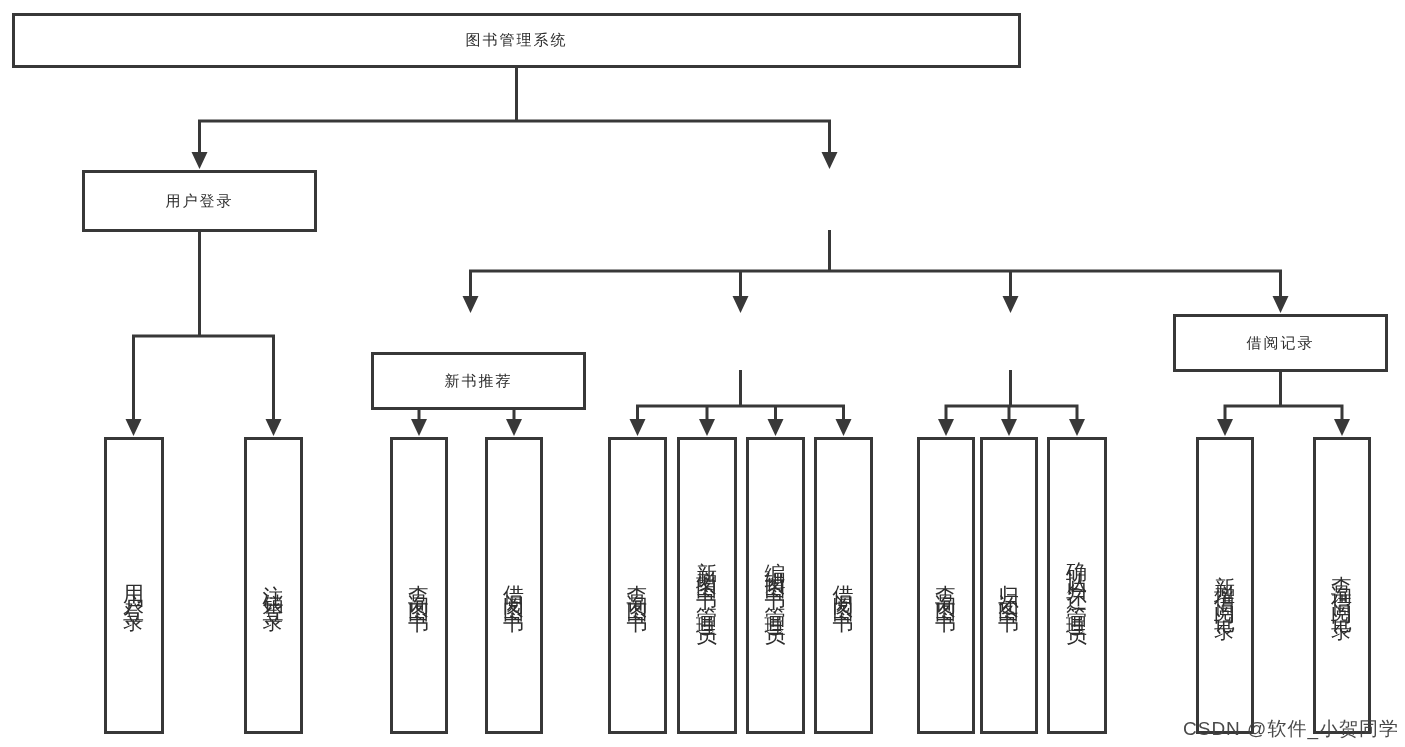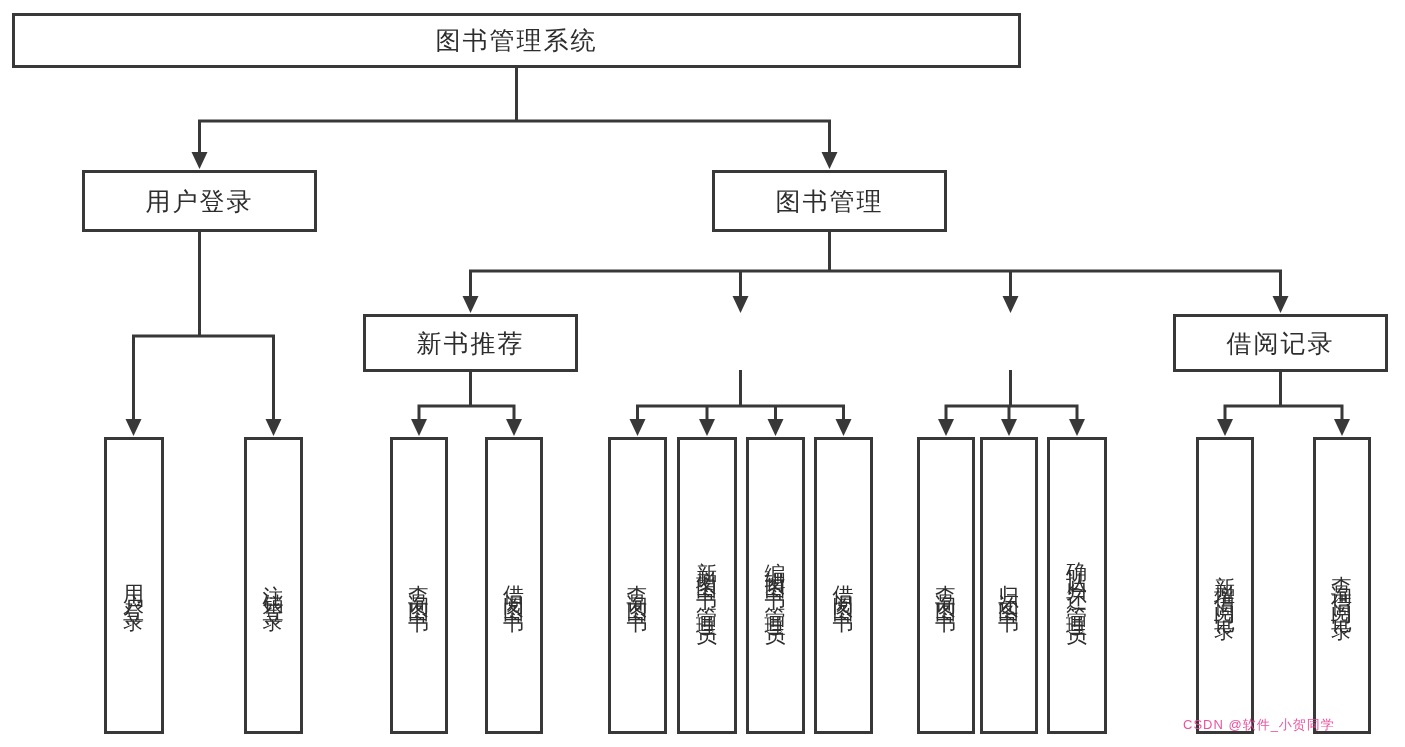--- a/index.html
+++ b/index.html
@@ -12,43 +12,43 @@
   }
   #connectors{position:absolute;left:0;top:0;z-index:1;}
   .cline{stroke:#383838;stroke-width:3;fill:none;}
   .ahead{fill:#383838;stroke:none;}
   .node{
     position:absolute;box-sizing:border-box;
     border:3px solid #383838;background:#ffffff;
     display:flex;align-items:center;justify-content:center;
     z-index:2;color:#2d2d2d;
   }
-  .hbox{font-size:25px;letter-spacing:2px;align-items:center;}
+  .hbox{font-size:15px;letter-spacing:2px;align-items:center;}
   .leaf{top:437px;height:297px;}
   .vtext{
     writing-mode:vertical-rl;text-orientation:mixed;
     font-size:21px;line-height:1;letter-spacing:9px;
     color:#2d2d2d;white-space:nowrap;
   }
   
   .n-root{left:12px;top:13px;width:1009px;height:55px;}
   .n-login{left:82px;top:170px;width:235px;height:62px;}
   .n-mgmt{left:712px;top:170px;width:235px;height:62px;}
   .n-l3{top:314px;height:58px;width:215px;}
-  .n-nb{left:363px;} .n-bb{left:633px;} .n-cb{left:903px;} .n-br{left:1173px;}
+  .n-nb{left:371px;margin-top:38px;} .n-bb{left:633px;} .n-cb{left:903px;} .n-br{left:1173px;}
   .n-a1{left:104px;width:60px;} .n-a2{left:244px;width:59px;}
   .n-b1{left:390px;width:58px;} .n-b2{left:485px;width:58px;}
   .n-c1{left:608px;width:59px;} .n-c2{left:677px;width:60px;}
   .n-c3{left:746px;width:59px;} .n-c4{left:814px;width:59px;}
   .n-d1{left:917px;width:58px;} .n-d2{left:980px;width:58px;}
   .n-d3{left:1047px;width:60px;}
   .n-e1{left:1196px;width:58px;} .n-e2{left:1313px;width:58px;}
   .watermark{
     position:absolute;left:1183px;top:716px;z-index:3;
-    font-size:13px;letter-spacing:1px;color:#ec4899;opacity:.95;
+    font-size:19px;letter-spacing:1px;color:#404040;opacity:.95;
   }
 </style>
 </head>
 <body>
 
 <div id="canvas">
 
   <svg id="connectors" width="1405" height="747" viewBox="0 0 1405 747">
     <g>
       <path class="cline" d="M516.5 66 V121 M198 121 H831 M199.5 121 V154 M829.5 121 V154"></path>
@@ -92,23 +92,20 @@
     </g>
   </svg>
 
   <div class="node hbox n-root">
     <span>图书管理系统</span>
   </div>
 
   <div class="node hbox n-login">
     <span>用户登录</span>
   </div>
-  <div class="node hbox n-mgmt">
-    <span>图书管理</span>
-  </div>
 
   <div class="node hbox n-l3 n-nb">
     <span>新书推荐</span>
   </div>
   <div class="node hbox n-l3 n-br">
     <span>借阅记录</span>
   </div>
 
   <div class="node leaf n-a1">
     <span class="vtext">用户登录</span>

